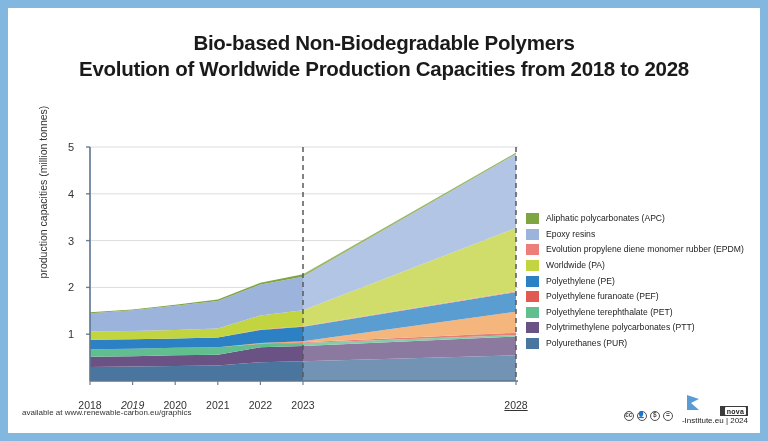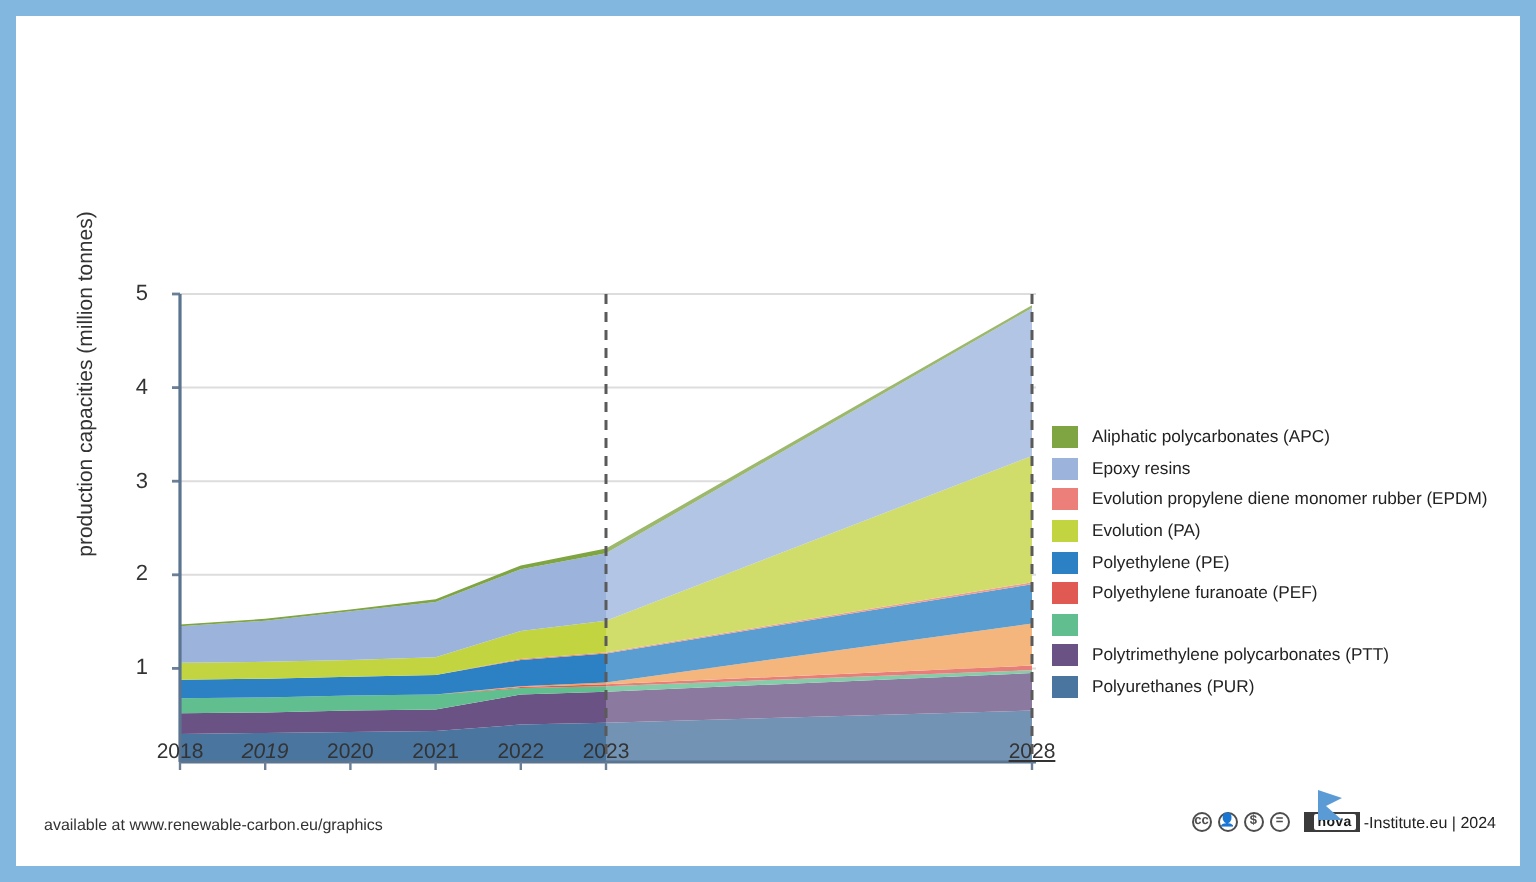--- a/index.html
+++ b/index.html
@@ -45,21 +45,21 @@
     font-size:11px; color:#333;
     transform:translateY(-50%);
   }
   #yticks { position:absolute; left:40px; top:0; width:26px; height:425px; }
   .xtick {
     position:absolute; top:0;
     font-size:10.5px; color:#333;
     transform:translateX(-50%);
     white-space:nowrap;
   }
-  #xticks { position:absolute; left:0; top:362px; width:718px; height:18px; }
+  #xticks { position:absolute; left:0; top:391px; width:718px; height:18px; }
   
   #legend {
     position:absolute; left:518px; top:203px;
     width:232px;
   }
   .lg-row {
     display:flex; align-items:center;
     height:15.6px;
   }
   .lg-sw {
@@ -88,20 +88,21 @@
     width:10px; height:10px; border-radius:50%;
     border:1.1px solid #4d4d4d;
     display:flex; align-items:center; justify-content:center;
     font-size:6.5px; color:#4d4d4d; font-weight:bold;
     line-height:1;
   }
   #nova-logo {
     display:flex; align-items:flex-end;
     margin-left:4px;
     position:relative;
+    flex-direction:column;
   }
   #nova-bar {
     background:#3b3b3b; color:#fff;
     font-size:7.5px; font-weight:bold;
     padding:1px 2px 1px 5px;
     letter-spacing:0.2px;
     display:flex; align-items:center;
   }
   #nova-word {
     background:#ffffff; color:#1a1a1a;
@@ -109,20 +110,24 @@
     padding:0.5px 2px;
     border-radius:1px;
   }
   #nova-txt { font-size:8px; color:#222; margin-left:2px; }
 </style>
 </head>
 <body>
 
 <div id="card">
 
+  <div id="title">
+    <span>Bio-based Non-Biodegradable Polymers</span>
+    <span class="l2">Evolution of Worldwide Production Capacities from 2018 to 2028</span>
+  </div>
 
   <div id="plot-wrap">
     <div id="ylabel">production capacities (million tonnes)</div>
     <div id="yticks">
         <div class="ytick" style="top: 326.2px;">1</div>
         <div class="ytick" style="top: 279.4px;">2</div>
         <div class="ytick" style="top: 232.6px;">3</div>
         <div class="ytick" style="top: 185.8px;">4</div>
         <div class="ytick" style="top: 139px;">5</div>
       </div>
@@ -188,32 +193,33 @@
       <div class="lg-row">
         <div class="lg-sw" style="background: rgb(156, 180, 220);"></div>
         <div class="lg-tx">Epoxy resins</div>
       </div>
       <div class="lg-row">
         <div class="lg-sw" style="background: rgb(236, 127, 121);"></div>
         <div class="lg-tx">Evolution propylene diene monomer rubber (EPDM)</div>
       </div>
       <div class="lg-row">
         <div class="lg-sw" style="background: rgb(195, 212, 65);"></div>
-        <div class="lg-tx">Evolution (PA)</div>
+        <div class="lg-tx">Worldwide (PA)</div>
       </div>
       <div class="lg-row">
         <div class="lg-sw" style="background: rgb(43, 129, 196);"></div>
         <div class="lg-tx">Polyethylene (PE)</div>
       </div>
       <div class="lg-row">
         <div class="lg-sw" style="background: rgb(224, 89, 83);"></div>
         <div class="lg-tx">Polyethylene furanoate (PEF)</div>
       </div>
       <div class="lg-row">
         <div class="lg-sw" style="background: rgb(97, 191, 143);"></div>
+        <div class="lg-tx">Polyethylene terephthalate (PET)</div>
       </div>
       <div class="lg-row">
         <div class="lg-sw" style="background: rgb(106, 83, 132);"></div>
         <div class="lg-tx">Polytrimethylene polycarbonates (PTT)</div>
       </div>
       <div class="lg-row">
         <div class="lg-sw" style="background: rgb(74, 117, 159);"></div>
         <div class="lg-tx">Polyurethanes (PUR)</div>
       </div>
     </div>

